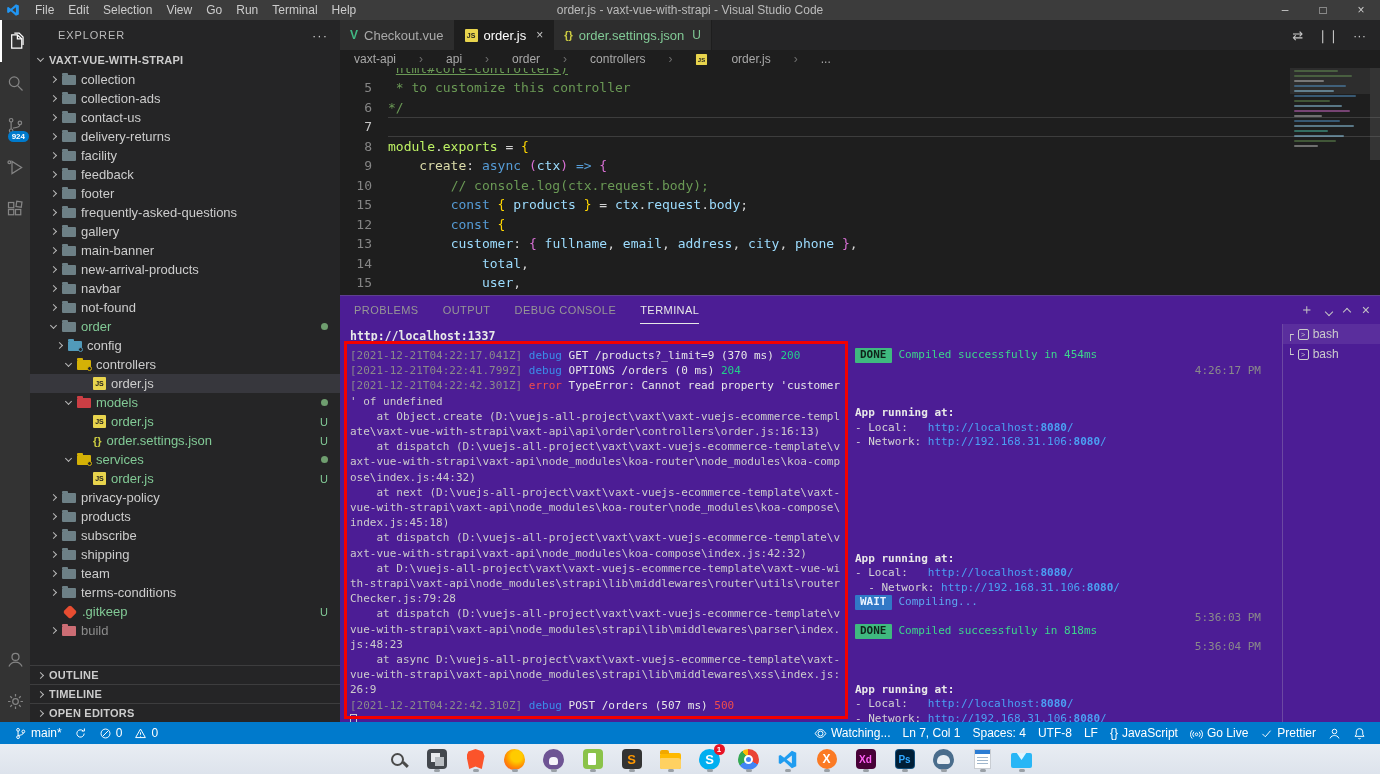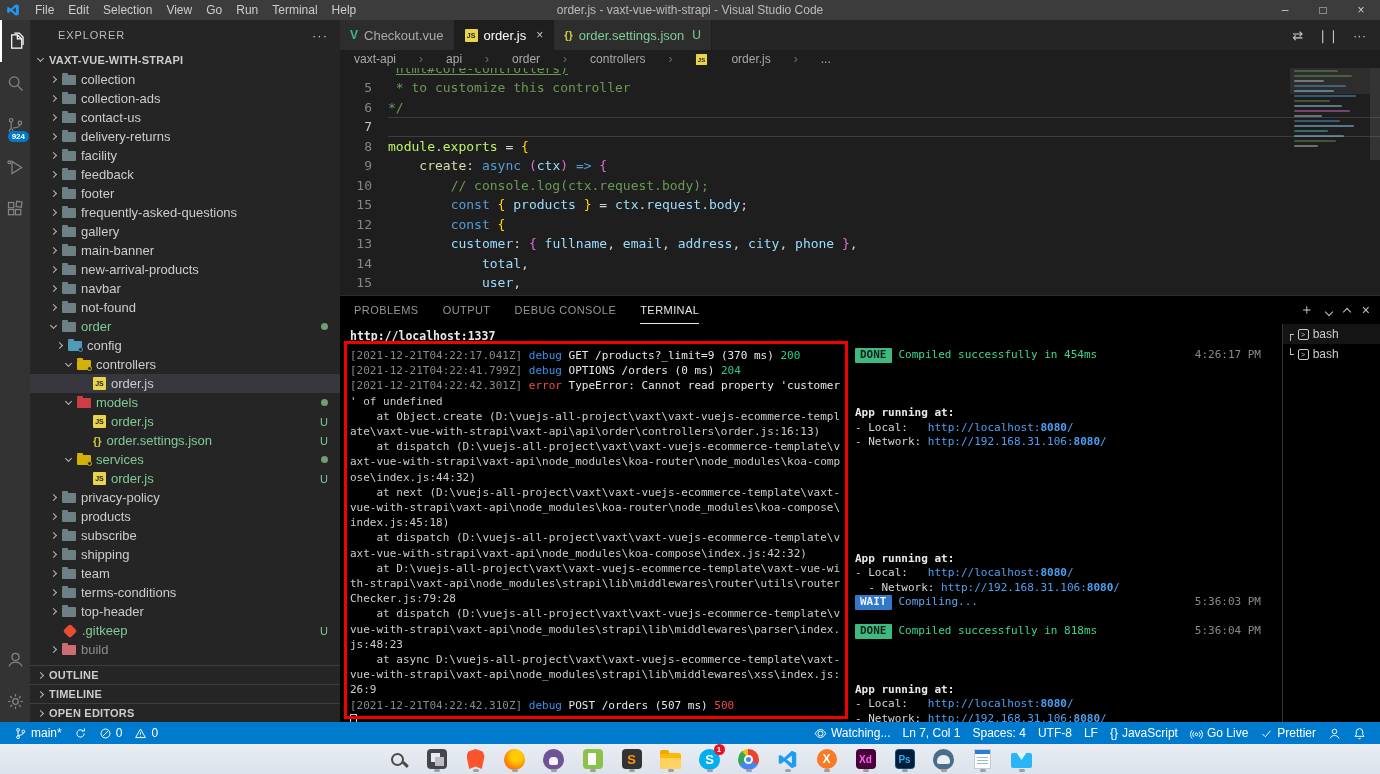--- a/index.html
+++ b/index.html
@@ -72,37 +72,37 @@
   .code-line.current .gutter{color:#c6c6c6;}
   .cm{color:#6a9955;} .kw{color:#569cd6;} .vr{color:#9cdcfe;} .fn{color:#dcdcaa;}
   .ty{color:#bef264;} .pl{color:#d4d4d4;} .b1{color:#ffd700;} .b2{color:#da70d6;}
   .lnk{color:#6a9955;text-decoration:underline;}
   #minimap{position:absolute;right:14px;top:50px;width:72px;height:78px;opacity:.85;}
   .mm-line{height:2px;margin-bottom:3px;border-radius:1px;}
   #minimap-slider{position:absolute;right:10px;top:48px;width:80px;height:26px;background:rgba(255,255,255,.07);}
   #editor-scrollbar{position:absolute;right:0;top:48px;width:10px;height:92px;background:rgba(121,121,121,.25);}
 
   
-  #panel{position:absolute;left:0;right:0;top:275px;bottom:0;background:#000000;border-top:1px solid rgba(128,128,128,.35);}
+  #panel{position:absolute;left:0;right:0;top:275px;bottom:0;background:#4c1d95;border-top:1px solid rgba(128,128,128,.35);}
   #panel-tabs{position:absolute;left:0;top:0;right:0;height:28px;display:flex;align-items:center;padding-left:14px;gap:24px;}
   .panel-tab{font-size:11px;letter-spacing:.04em;color:#969696;height:28px;line-height:28px;cursor:pointer;}
   .panel-tab.active{color:#e7e7e7;border-bottom:1px solid #e7e7e7;}
   #panel-actions{position:absolute;right:10px;top:0;height:28px;display:flex;align-items:center;gap:12px;color:#c5c5c5;font-size:14px;}
   .pchev{display:inline-block;width:6px;height:6px;border-right:1.2px solid #c5c5c5;border-bottom:1.2px solid #c5c5c5;}
   .pchev.down{transform:rotate(45deg);margin-top:-3px;}
   .pchev.up{transform:rotate(-135deg);margin-top:3px;}
   #term-url{position:absolute;left:10px;top:33px;font-size:11.5px;font-weight:bold;color:#e8e8e8;}
   #term-left{position:absolute;left:10px;top:52px;width:500px;}
   .tl-line{font-size:11px;line-height:15.2px;white-space:pre;color:#cccccc;}
   .ts{color:#8a8a8a;} .lvl-debug{color:#3b8eea;} .lvl-error{color:#f14c4c;}
   .msg{color:#e8e8e8;} .ok{color:#23d18b;} .err{color:#f14c4c;}
   .cursor-box{display:inline-block;width:7px;height:12px;border:1px solid #cccccc;vertical-align:-2px;}
   #term-right{position:absolute;left:515px;top:52px;width:406px;}
   .tr-line{font-size:11px;line-height:14.55px;white-space:pre;color:#cccccc;position:relative;}
-  .tr-line .time{position:absolute;right:0;top:0;color:#8a8a8a;}
+  .tr-line .time{position:absolute;right:0;top:16px;color:#8a8a8a;}
   .badge{display:inline-block;font-weight:bold;padding:0 5px;margin-right:7px;border-radius:1px;}
   .badge.done{background:#3fb97f;color:#10231a;}
   .badge.wait{background:#3178c6;color:#eaf3ff;}
   .green{color:#3dd68c;} .blue{color:#5ca7f0;} .bold{color:#e8e8e8;font-weight:bold;}
   .url{color:#4ba0f4;} .urlb{color:#4ba0f4;font-weight:bold;}
   #term-list{position:absolute;left:942px;top:28px;width:98px;bottom:0;border-left:1px solid rgba(204,204,204,.25);}
   .term-item{display:flex;align-items:center;height:20px;font-size:12px;color:#cccccc;padding-left:4px;gap:4px;white-space:nowrap;}
   .term-item.selected{background:rgba(255,255,255,.08);}
   .term-glyph{font-family:"DejaVu Sans Mono",monospace;font-size:11px;color:#cccccc;}
   .term-ico{display:inline-flex;align-items:center;justify-content:center;width:11px;height:11px;border:1px solid #cccccc;border-radius:2px;font-size:7px;color:#cccccc;}
@@ -381,25 +381,20 @@
         <div class="tree-row" style="padding-left: 17px;">
           <span class="chev right"></span>
           <span class="fold" style="background: rgb(109, 128, 134);"></span>
           <span class="label">team</span>
         </div>
         <div class="tree-row" style="padding-left: 17px;">
           <span class="chev right"></span>
           <span class="fold" style="background: rgb(109, 128, 134);"></span>
           <span class="label">terms-conditions</span>
         </div>
-        <div class="tree-row" style="padding-left: 17px;">
-          <span class="chev right"></span>
-          <span class="fold" style="background: rgb(109, 128, 134);"></span>
-          <span class="label">top-header</span>
-        </div>
         <div class="tree-row mod" style="padding-left: 17px;">
           <span style="width: 16px; flex: 0 0 auto;"></span>
           <span class="git-chip"></span>
           <span class="label">.gitkeep</span>
           <span class="tree-badge">U</span>
         </div>
         <div class="tree-row dim" style="padding-left: 17px;">
           <span class="chev right"></span>
           <span class="fold" style="background: rgb(204, 109, 116);"></span>
           <span class="label">build</span>

